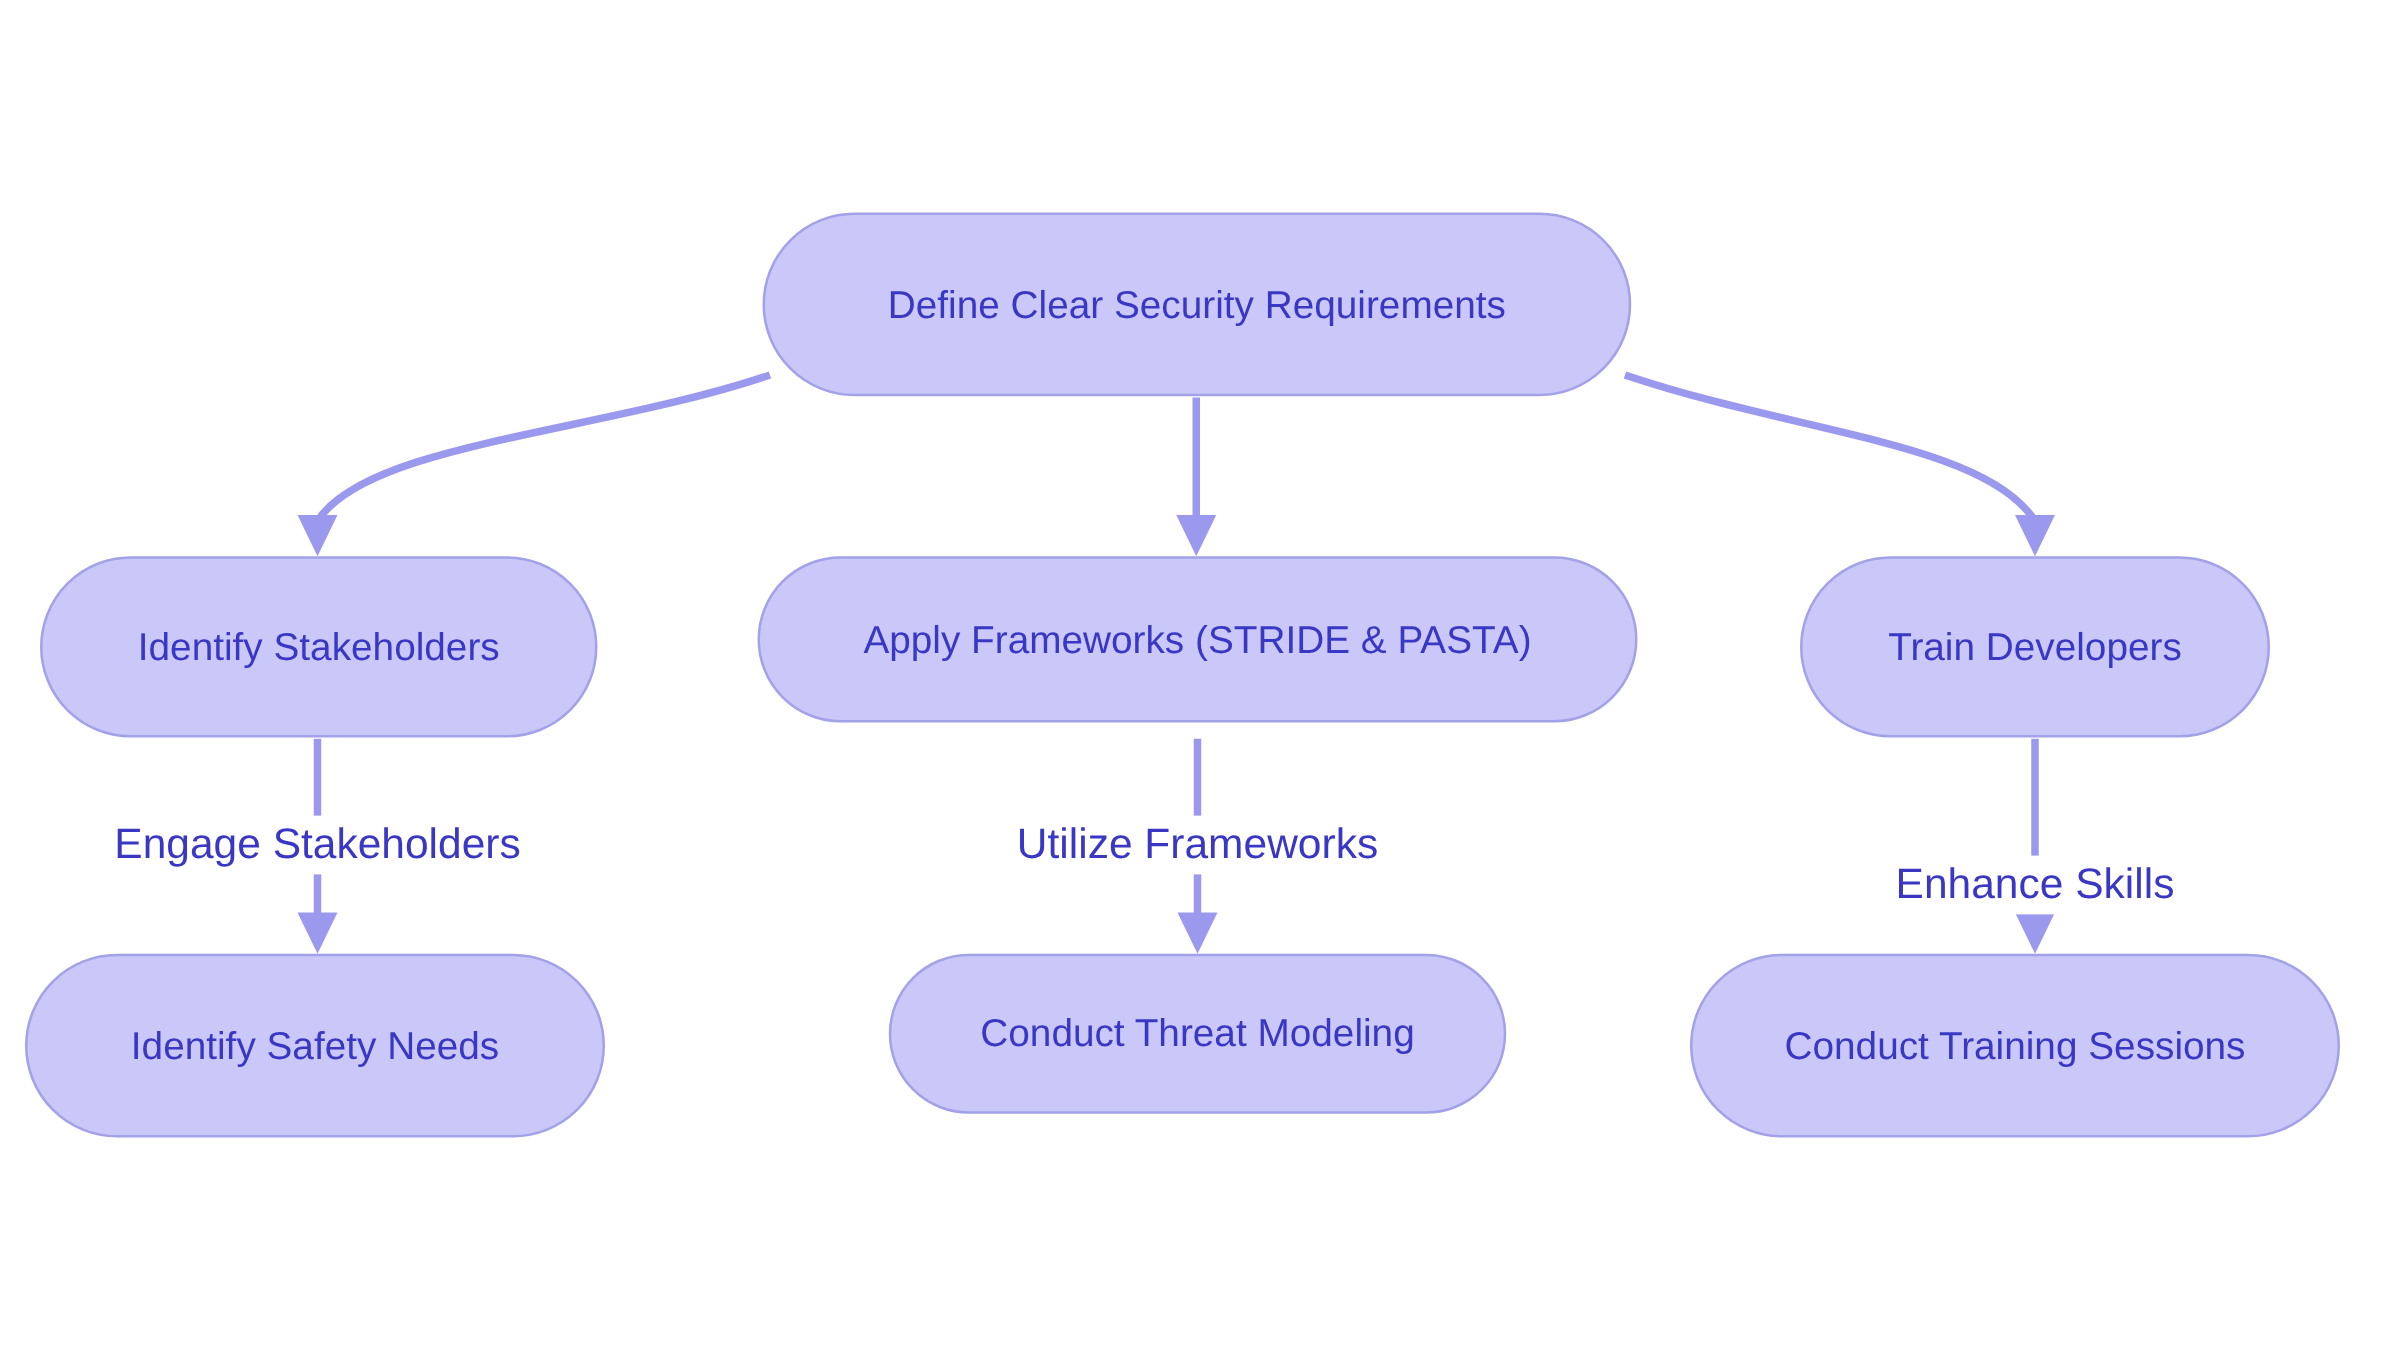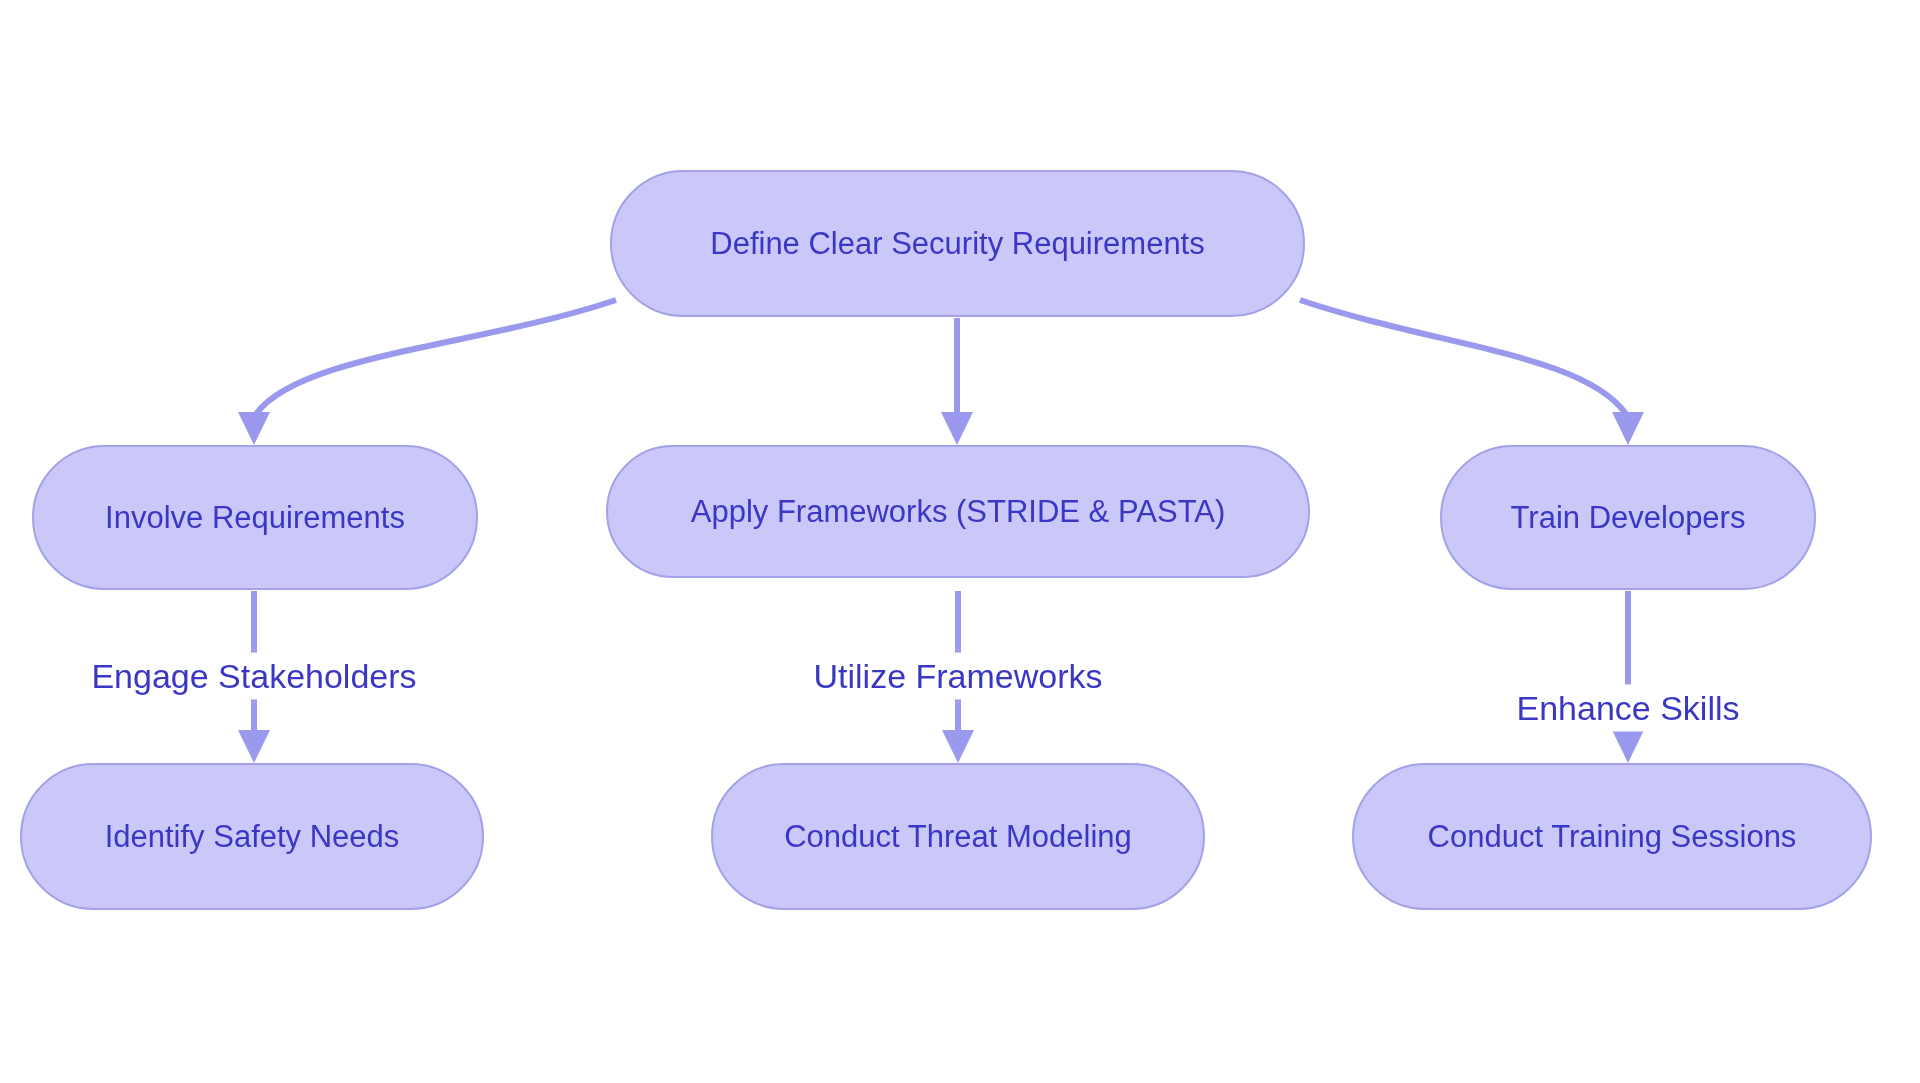--- a/index.html
+++ b/index.html
@@ -80,36 +80,36 @@
 
     <path d="M 1628 591 L 1628 733"></path>
     <polygon points="1612,730 1644,730 1628,763"></polygon>
   </svg>
 
   <div class="node" style="left:610px; top:170px; width:695px; height:147px;">
     <span>Define Clear Security Requirements</span>
   </div>
 
   <div class="node" style="left:32px; top:445px; width:446px; height:145px;">
-    <span>Involve Requirements</span>
+    <span>Identify Stakeholders</span>
   </div>
 
   <div class="node" style="left:606px; top:445px; width:704px; height:133px;">
     <span>Apply Frameworks (STRIDE &amp; PASTA)</span>
   </div>
 
   <div class="node" style="left:1440px; top:445px; width:376px; height:145px;">
     <span>Train Developers</span>
   </div>
 
   <div class="node" style="left:20px; top:763px; width:464px; height:147px;">
     <span>Identify Safety Needs</span>
   </div>
 
-  <div class="node" style="left:711px; top:763px; width:494px; height:147px;">
+  <div class="node" style="left:711px; top:763px; width:494px; height:128px;">
     <span>Conduct Threat Modeling</span>
   </div>
 
   <div class="node" style="left:1352px; top:763px; width:520px; height:147px;">
     <span>Conduct Training Sessions</span>
   </div>
 
   <div class="edge-label" style="left:254px; top:676px;">Engage Stakeholders</div>
 
   <div class="edge-label" style="left:958px; top:676px;">Utilize Frameworks</div>

